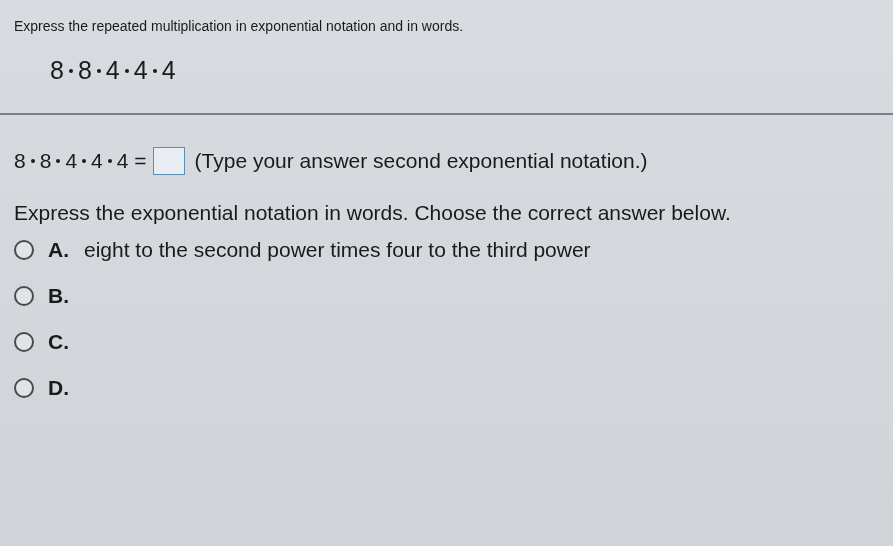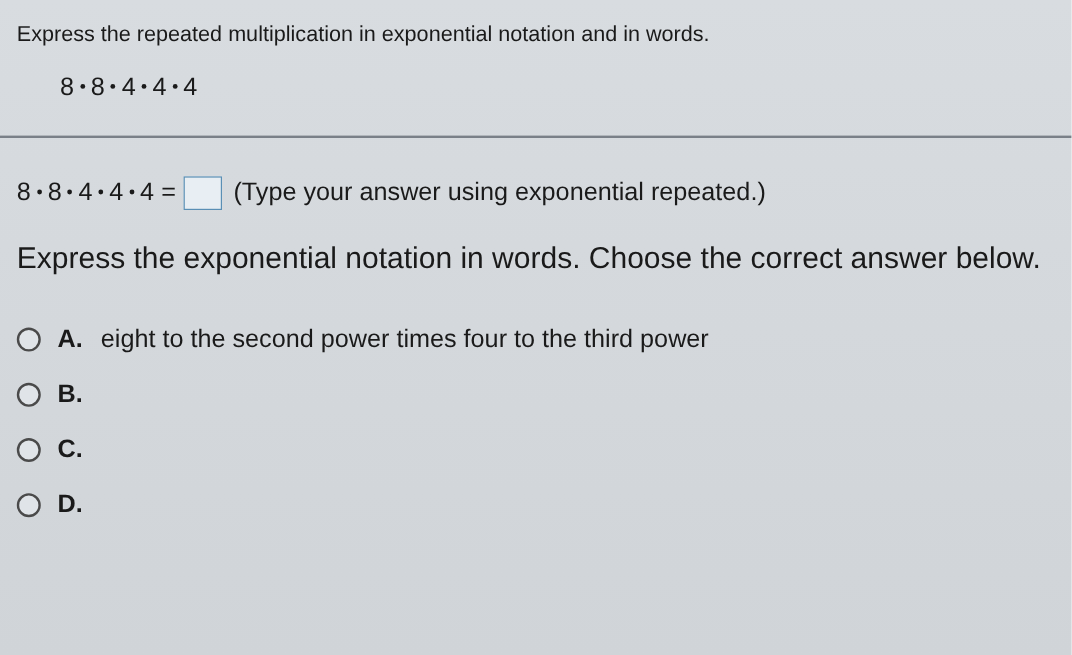--- a/index.html
+++ b/index.html
@@ -10,25 +10,25 @@
     body {
       width: 893px;
       height: 546px;
       background: linear-gradient(to bottom, #d8dce0 0%, #d4d8dc 50%, #d0d4d8 100%);
       font-family: Arial, Helvetica, sans-serif;
       color: #1a1a1a;
       padding: 18px 14px;
       position: relative;
     }
     .instruction {
-      font-size: 18px;
+      font-size: 14px;
       margin-bottom: 22px;
     }
     .expression {
-      font-size: 21px;
+      font-size: 25px;
       margin-left: 36px;
       margin-bottom: 28px;
     }
     .dot {
       display: inline-block;
       vertical-align: middle;
       width: 4px;
       height: 4px;
       background: #1a1a1a;
       border-radius: 50%;
@@ -52,22 +52,22 @@
       height: 28px;
       border: 1px solid #5a8fb5;
       background: #e8eef3;
       margin: 0 6px;
       vertical-align: middle;
     }
     .hint {
       margin-left: 4px;
     }
     .words-instruction {
-      font-size: 25px;
-      margin-bottom: 41px;
+      font-size: 21px;
+      margin-bottom: 13px;
     }
     .choices {
       display: flex;
       flex-direction: column;
       gap: 22px;
     }
     .choice {
       display: flex;
       align-items: center;
       font-size: 21px;
@@ -98,21 +98,21 @@
 </div>
 
 <hr class="divider">
 
 <div class="answer-line">
   <span>
     <span>8</span><span class="dot"></span><span>8</span><span class="dot"></span><span>4</span><span class="dot"></span><span>4</span><span class="dot"></span><span>4</span>
     <span>=</span>
   </span>
   <span class="answer-box"></span>
-  <span class="hint">(Type your answer using exponential repeated.)</span>
+  <span class="hint">(Type your answer second exponential notation.)</span>
 </div>
 
 <div class="words-instruction">Express the exponential notation in words. Choose the correct answer below.</div>
 
 <div class="choices">
   <div class="choice">
     <span class="radio"></span>
     <span class="choice-letter">A.</span>
     <span>eight to the second power times four to the third power</span>
   </div>

